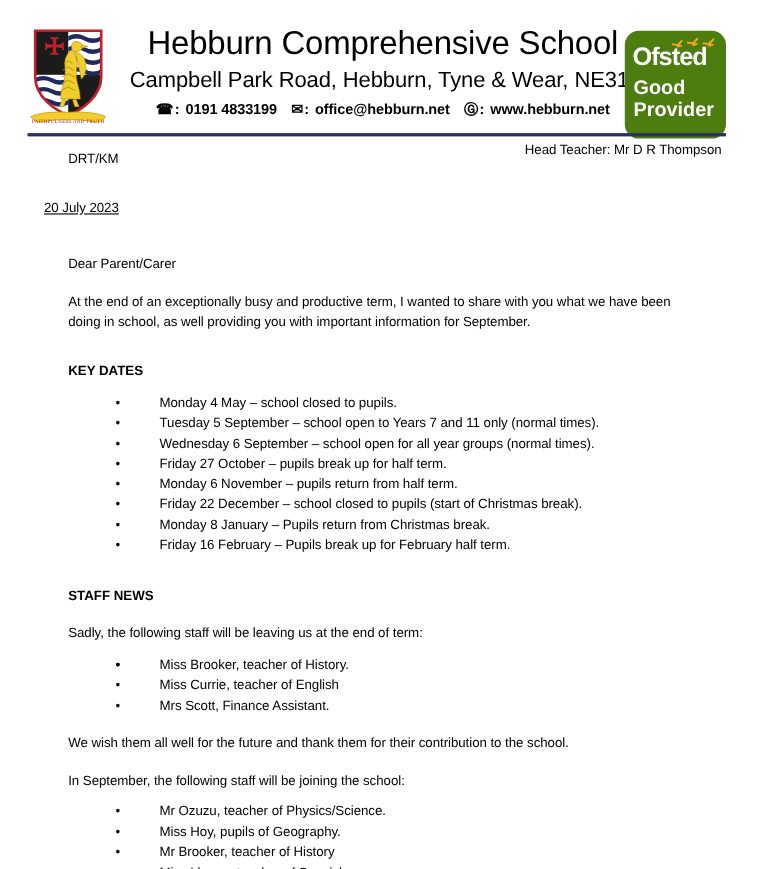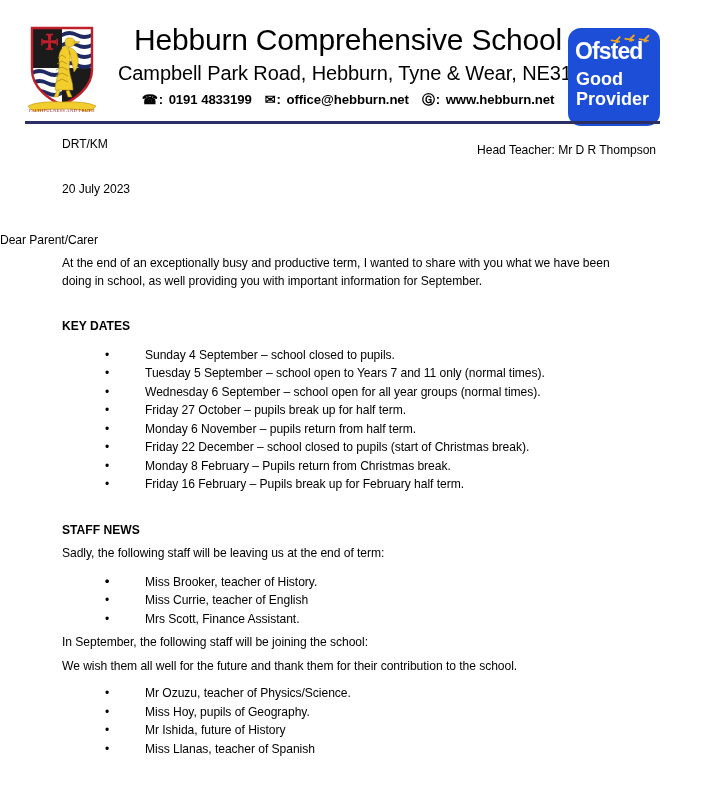--- a/index.html
+++ b/index.html
@@ -78,21 +78,21 @@
     display: inline-block;
   }
 
   
   .ofsted {
     position: absolute;
     left: 568px;
     top: 28px;
     width: 92px;
     height: 98px;
-    background: #1d4ed8;
+    background: #4d7c0f;
     border-radius: 13px;
     color: #ffffff;
     overflow: hidden;
   }
   .ofsted-stars {
     position: absolute;
     right: 6px;
     top: 5px;
     width: 44px;
     height: 15px;
@@ -136,35 +136,37 @@
     letter-spacing: -0.05px;
   }
 
   .refline {
     position: relative;
     margin-left: 62px;
     margin-right: 55px;
     height: 20px;
   }
   .ref-left { position: absolute; left: 0; top: 8px; }
-  .ref-right { position: absolute; right: 0; top: 14px; white-space: nowrap; margin-left: 20px; }
+  .ref-right { position: absolute; right: 0; top: 0; white-space: nowrap; margin-left: 20px; }
 
   .datestamp {
+    margin-left: 40px;
+    margin-top: 33px;
+    text-decoration: underline;
+  }
+
+  .salutation {
     margin-left: 62px;
-    margin-top: 33px;
-  }
-
-  .salutation {
     margin-top: 33px;
   }
 
   .para {
     margin-left: 62px;
     margin-right: 73px;
-    margin-top: 6px;
+    margin-top: 17px;
     text-align: left;
   }
 
   .section-heading {
     margin-left: 62px;
     margin-top: 28px;
     font-weight: 700;
     letter-spacing: 0px;
   }
 
@@ -302,21 +304,21 @@
     <div class="datestamp">20 July 2023</div>
 
     <div class="salutation">Dear Parent/Carer</div>
 
     <div class="para">At the end of an exceptionally busy and productive term, I wanted to share with you what we have been doing in school, as well providing you with important information for September.</div>
 
     <div class="section-heading">KEY DATES</div>
     <ul class="bullets">
       <li>
         <span class="dot">•</span>
-        <span>Sunday 4 September – school closed to pupils.</span>
+        <span>Monday 4 May – school closed to pupils.</span>
       </li>
       <li>
         <span class="dot">•</span>
         <span>Tuesday 5 September – school open to Years 7 and 11 only (normal times).</span>
       </li>
       <li>
         <span class="dot">•</span>
         <span>Wednesday 6 September – school open for all year groups (normal times).</span>
       </li>
       <li>
@@ -326,21 +328,21 @@
       <li>
         <span class="dot">•</span>
         <span>Monday 6 November – pupils return from half term.</span>
       </li>
       <li>
         <span class="dot">•</span>
         <span>Friday 22 December – school closed to pupils (start of Christmas break).</span>
       </li>
       <li>
         <span class="dot">•</span>
-        <span>Monday 8 February – Pupils return from Christmas break.</span>
+        <span>Monday 8 January – Pupils return from Christmas break.</span>
       </li>
       <li>
         <span class="dot">•</span>
         <span>Friday 16 February – Pupils break up for February half term.</span>
       </li>
     </ul>
 
     <div class="section-heading">STAFF NEWS</div>
 
     <div class="para">Sadly, the following staff will be leaving us at the end of term:</div>
@@ -356,36 +358,36 @@
       <li>
         <span class="dot">•</span>
         <span>Miss Currie, teacher of English</span>
       </li>
       <li>
         <span class="dot">•</span>
         <span>Mrs Scott, Finance Assistant.</span>
       </li>
     </ul>
 
+    <div class="para">We wish them all well for the future and thank them for their contribution to the school.</div>
+
     <div class="para">In September, the following staff will be joining the school:</div>
 
-    <div class="para">We wish them all well for the future and thank them for their contribution to the school.</div>
-
     <ul class="bullets tight">
       <li>
         <span class="dot">•</span>
         <span>Mr Ozuzu, teacher of Physics/Science.</span>
       </li>
       <li>
         <span class="dot">•</span>
         <span>Miss Hoy, pupils of Geography.</span>
       </li>
       <li>
         <span class="dot">•</span>
-        <span>Mr Ishida, future of History</span>
+        <span>Mr Brooker, teacher of History</span>
       </li>
       <li>
         <span class="dot">•</span>
         <span>Miss Llanas, teacher of Spanish</span>
       </li>
 
     </ul>
 
   </div>
 </div>

